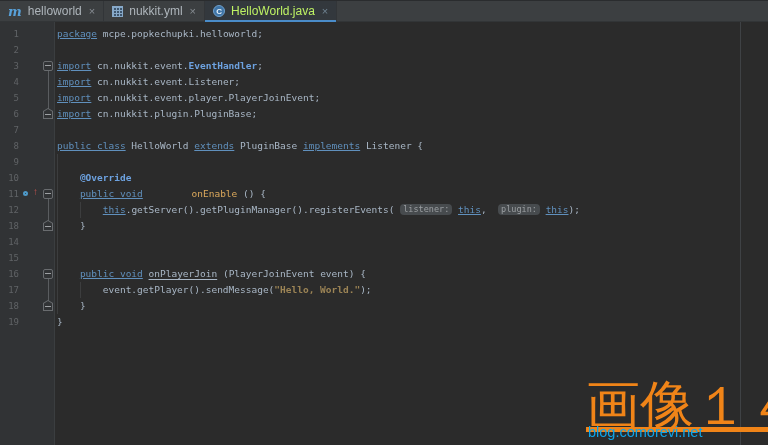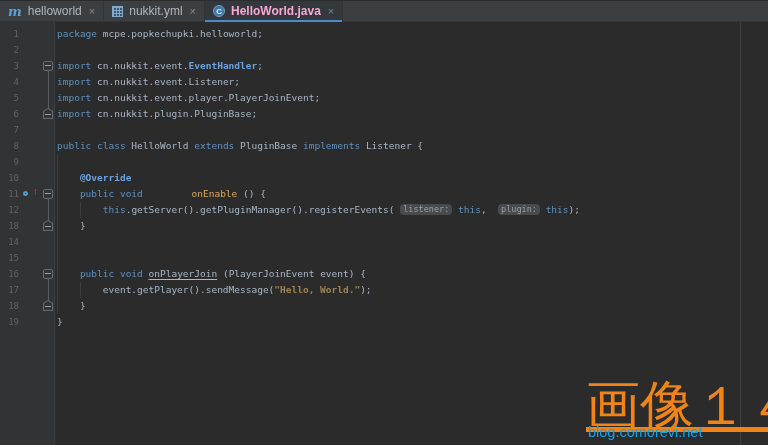--- a/index.html
+++ b/index.html
@@ -8,21 +8,21 @@
   #screen { position:relative; width:768px; height:445px; background:#2B2B2B; }
 
   
   .tabbar { position:absolute; left:0; top:0; right:0; height:22px;
             background:#3C3F41; border-top:1px solid #2A2C2E;
             border-bottom:1px solid #323537; display:flex; align-items:stretch; }
   .tab { display:flex; align-items:center; padding:0 8px; position:relative;
          border-right:1px solid #323538; cursor:default; }
   .tab-label { font-size:12px; color:#AEB5BB; white-space:nowrap; }
   .tab.active { background:#33383D; }
-  .tab.active .tab-label { color:#f9a8d4;font-weight:bold; }
+  .tab.active .tab-label { color:#bef264; }
   .tab.active::after { content:""; position:absolute; left:0; right:0; bottom:-1px;
                        height:2px; background:#4A8CC9; }
   .tab-close { color:#868C92; font-size:11px; margin-left:7px; line-height:11px; }
   .tab.active .tab-close { color:#6F8291; }
   .ic-maven { color:#58A0D8; font:italic bold 13px "DejaVu Serif", serif;
               margin-right:6px; line-height:13px; }
   .ic-yaml  { width:11px; height:11px; display:inline-block; margin-right:6px;
               border:1px solid #87A9C9;
               background:linear-gradient(#87A9C9 1px, transparent 1px),
                          linear-gradient(90deg,#87A9C9 1px, transparent 1px),#3E566E;
@@ -40,21 +40,21 @@
   .indent-guide { position:absolute; width:1px; background:#3C3D3E; }
 
   .code-area { position:absolute; left:0; top:0; right:0; bottom:0; padding-top:4px; }
   .line { position:relative; height:16px; }
   .ln { position:absolute; left:0; width:19px; text-align:right;
         font:9px "DejaVu Sans Mono", monospace; line-height:16px; color:#606366; }
   .codeln { position:absolute; left:57px; top:0; white-space:pre;
             font:9.5px "DejaVu Sans Mono", monospace; line-height:16px; color:#A9B7C6; }
 
   .tk-tx { color:#A9B7C6; }
-  .tk-kw { color:#6090BD; }
+  .tk-kw { color:#6090BD;text-decoration:underline; }
   .tk-an { color:#6DA2E0; font-weight:bold; }
   .tk-mt { color:#DCA95C;margin-left:43px; }
   .tk-st { color:#9C8455; font-weight:bold; }
   .tk-wr { color:#A9B7C6; text-decoration:underline; text-underline-offset:2px;
            border-bottom:1px dashed #7E8386; }
   .tk-ph { display:inline-block; background:#474B4E; color:#9B9FA2; border-radius:4px;
            padding:0 3px; font-size:8.5px; line-height:11px; vertical-align:1px; }
 
   .caret { display:inline-block; width:2px; height:12px; background:#D6D6D6;
            vertical-align:-2px; }

